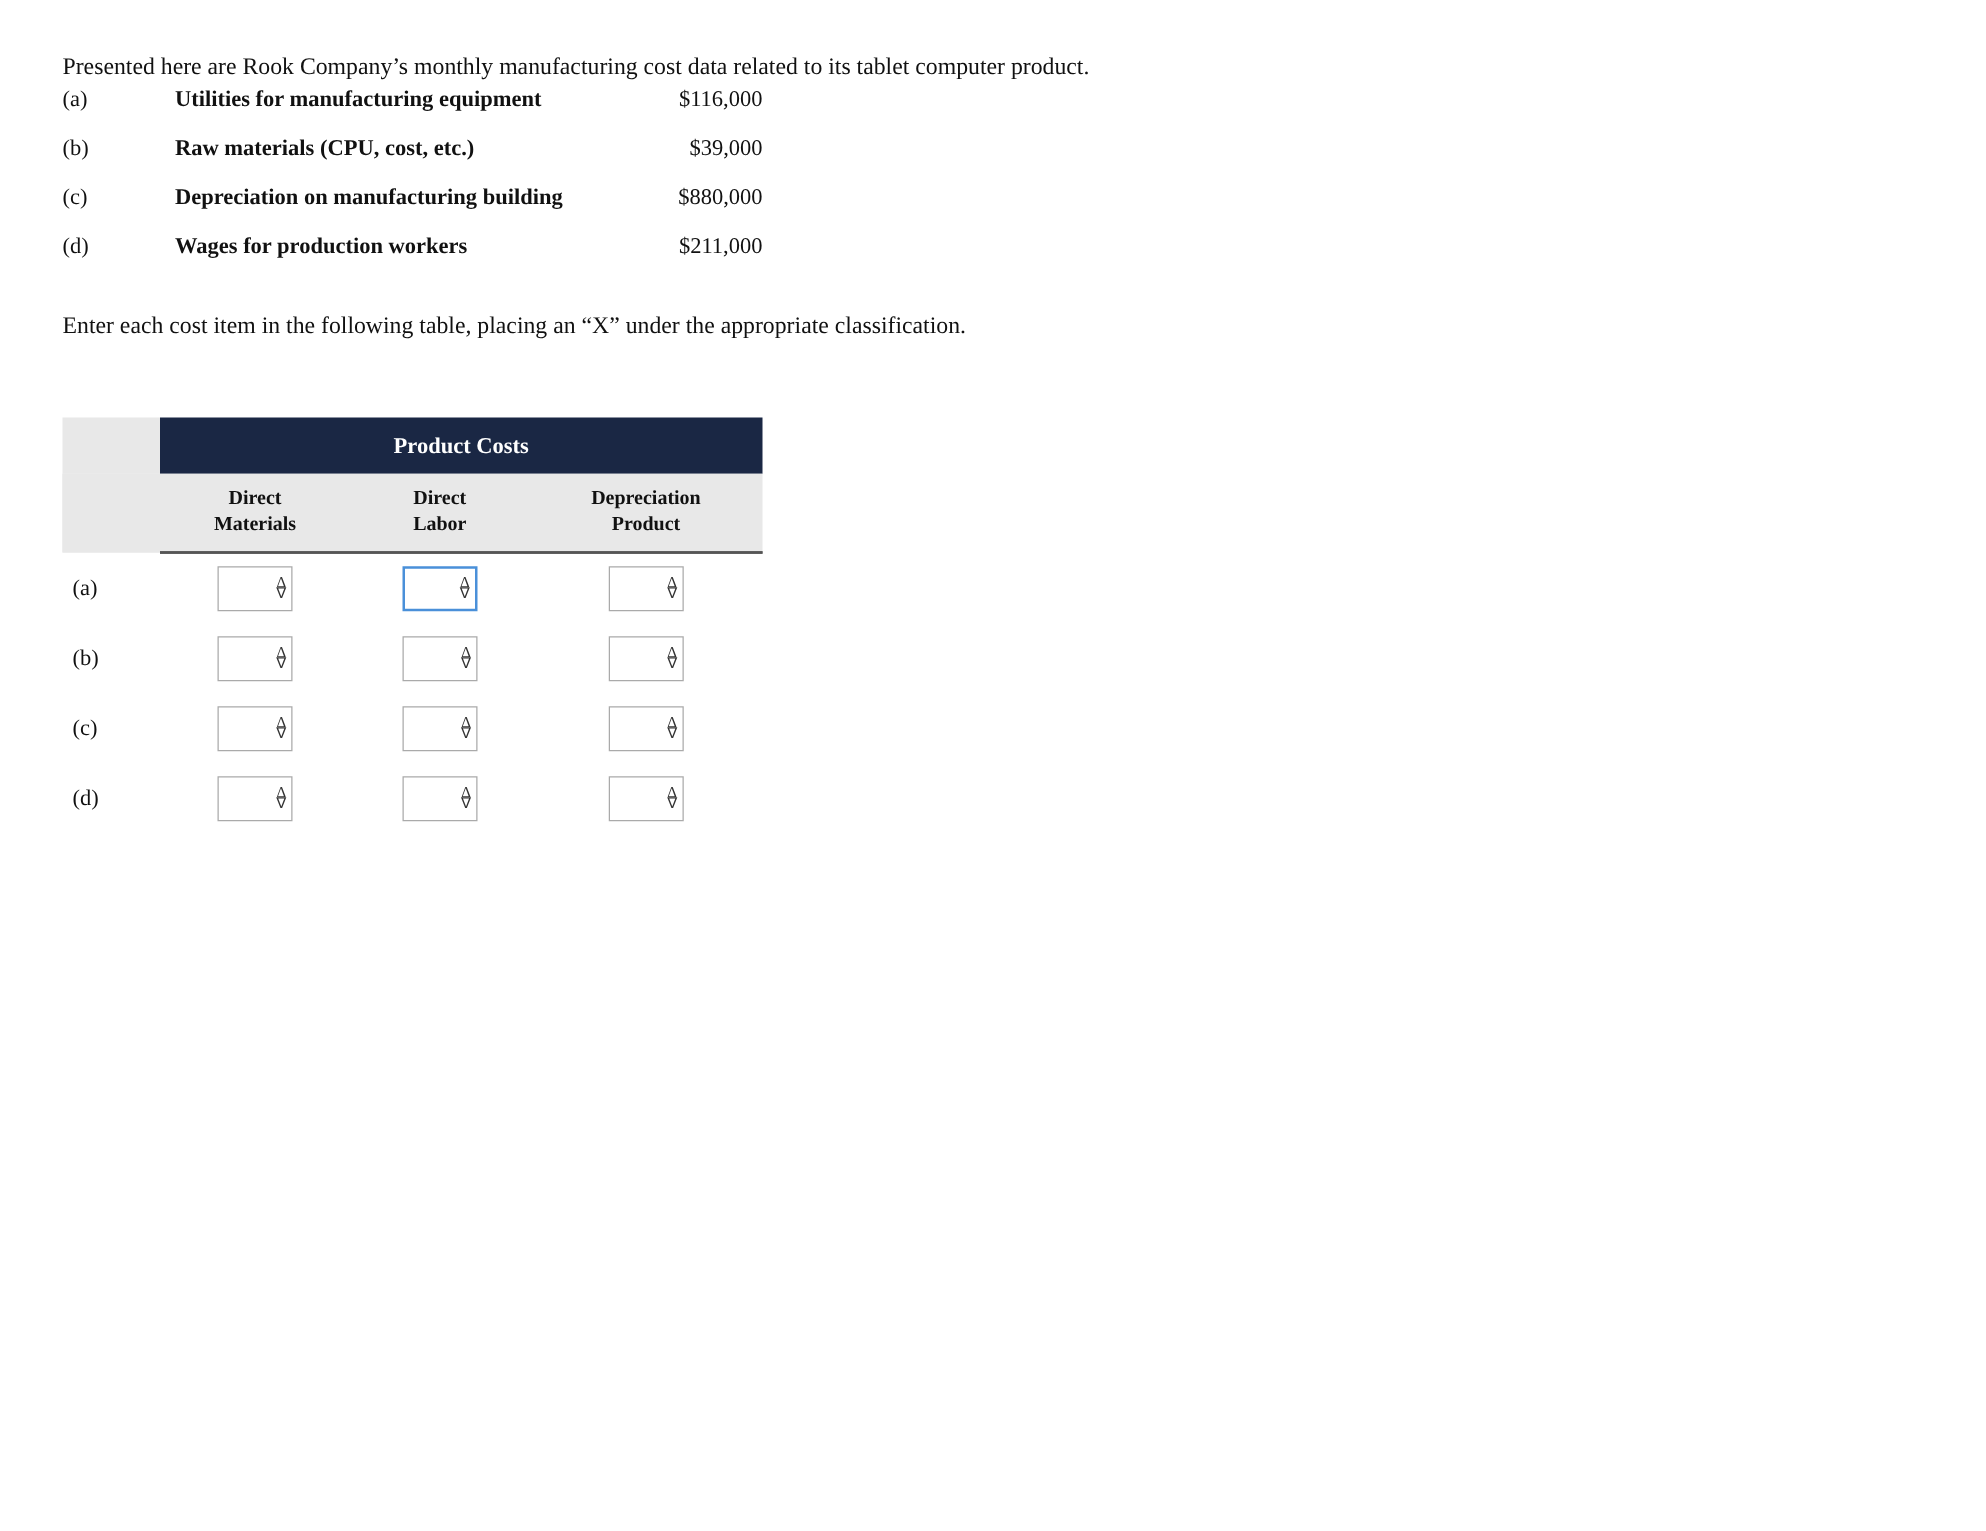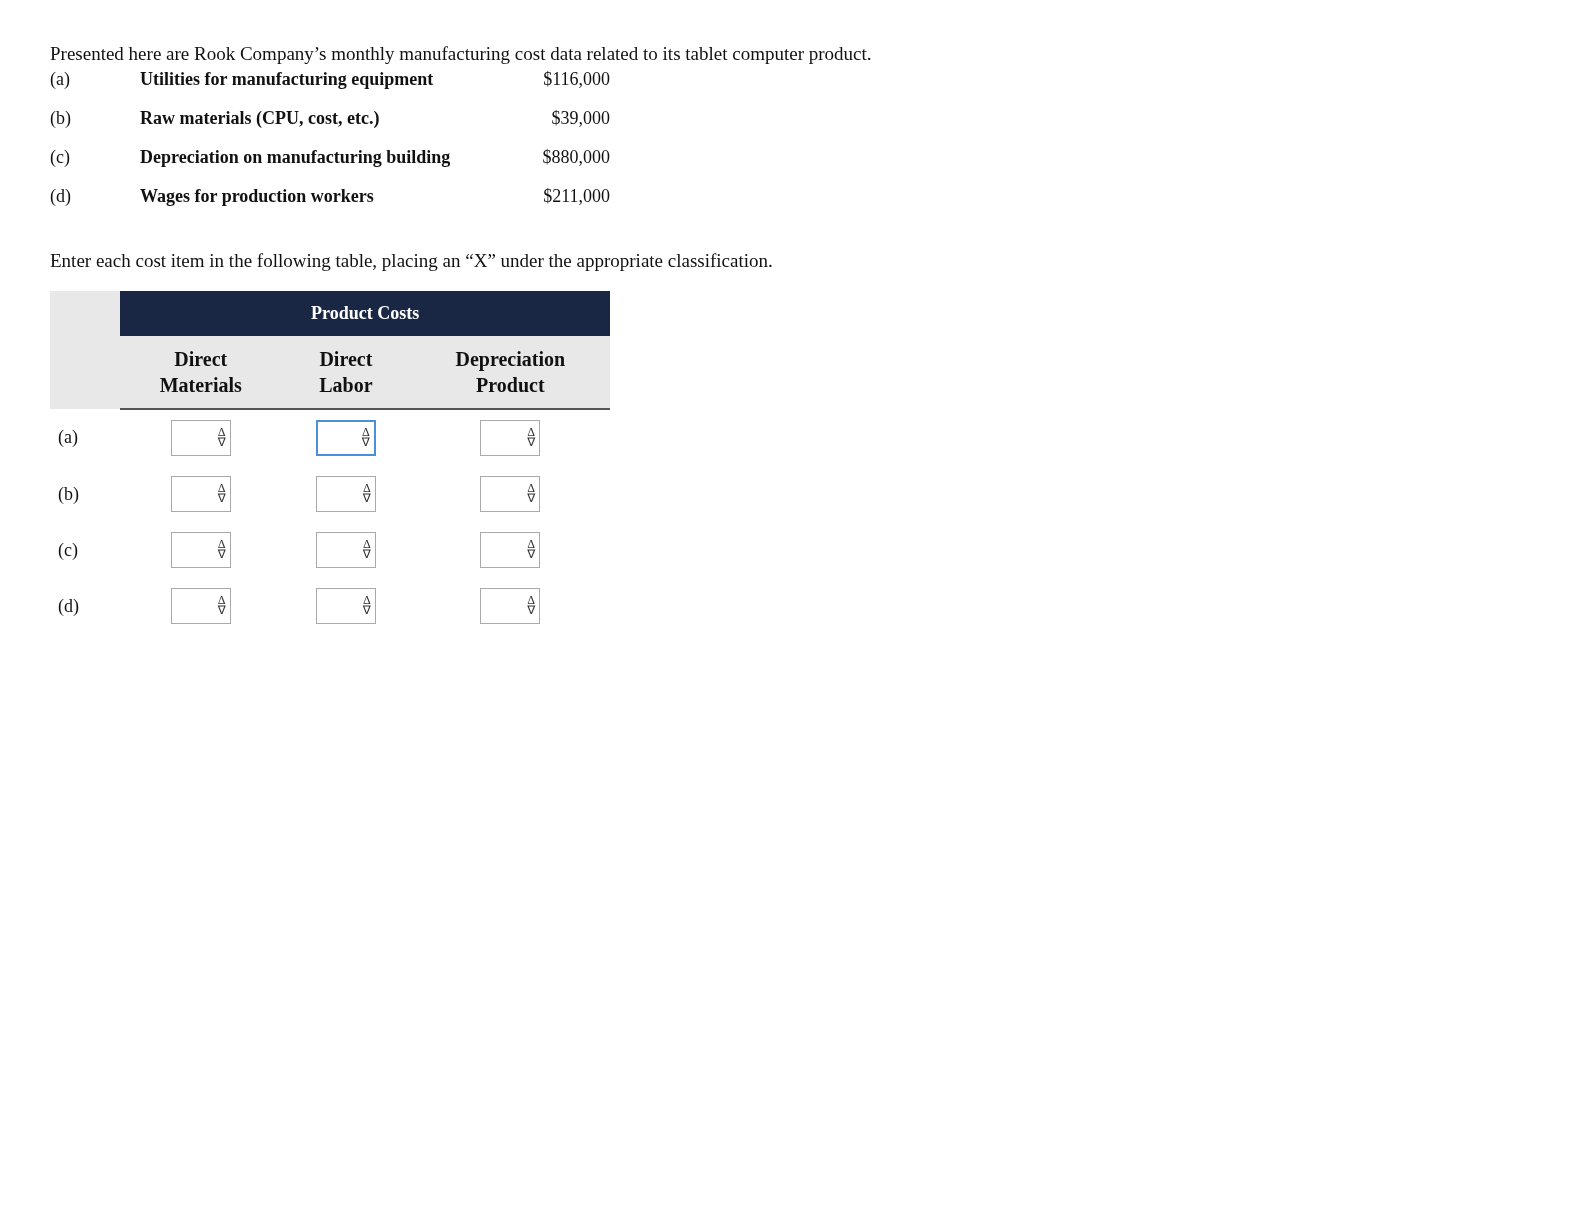--- a/index.html
+++ b/index.html
@@ -40,26 +40,27 @@
     }
 
     .cost-amount {
       font-size: 18px;
       text-align: right;
       min-width: 100px;
     }
 
     .enter-text {
       font-size: 19px;
-      margin-bottom: 16px;
+      margin-bottom: 28px;
       line-height: 1.5;
     }
 
     .table-wrapper {
       display: inline-block;
+      margin-top: 31px;
     }
 
     table {
       border-collapse: collapse;
       min-width: 560px;
     }
 
     .header-top {
       background-color: #1a2744;
       color: #fff;
@@ -69,21 +70,21 @@
       padding: 12px 20px;
     }
 
     .header-sub {
       background-color: #e8e8e8;
     }
 
     .header-sub th {
       text-align: center;
       font-weight: bold;
-      font-size: 20px;
+      font-size: 16px;
       padding: 10px 16px;
       vertical-align: bottom;
       border-bottom: 2px solid #555;
       line-height: 1.3;
     }
 
     .header-sub th:first-child {
       border-bottom: none;
       background: #e8e8e8;
     }

